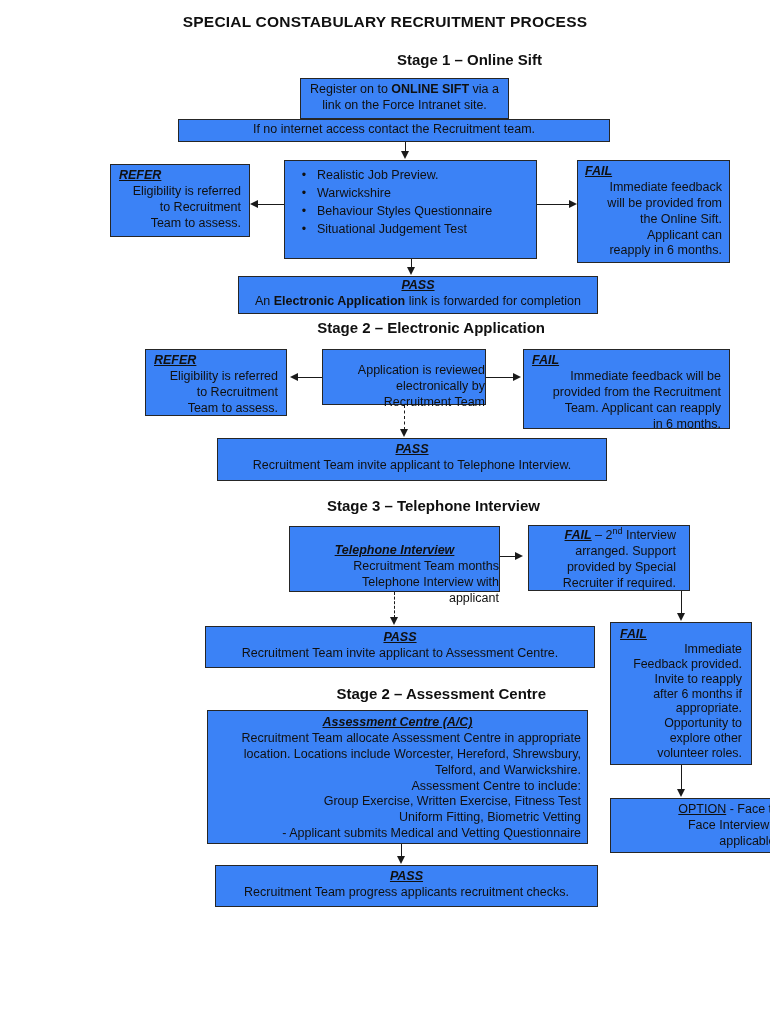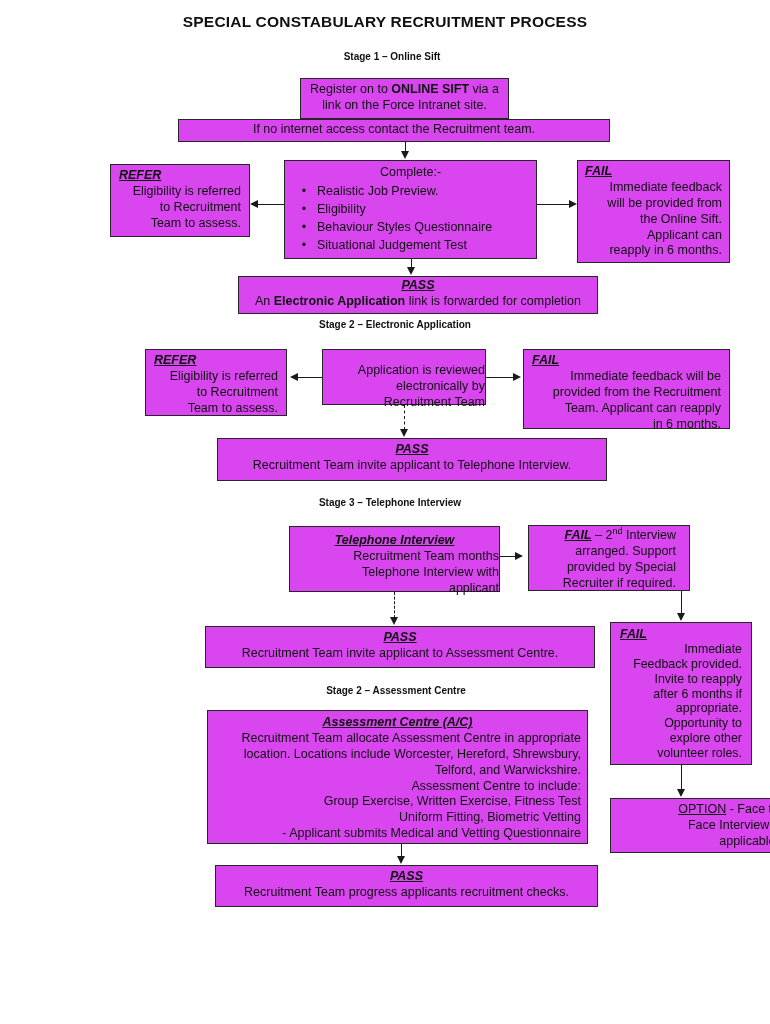--- a/index.html
+++ b/index.html
@@ -1,26 +1,26 @@
 <!DOCTYPE html>
 <html><head>
 <meta charset="utf-8">
 <style>
   html,body{margin:0;padding:0;background:#ffffff;}
   .canvas{position:relative;width:770px;height:1024px;background:#ffffff;
           font-family:"Liberation Sans",sans-serif;color:#101010;overflow:hidden;}
-  .box{position:absolute;box-sizing:border-box;background:#d946ef;border:1.5px solid #262626;
+  .box{position:absolute;box-sizing:border-box;background:#3b82f6;border:1.5px solid #262626;
        font-size:12.5px;line-height:1.27;}
   .center{text-align:center;}
   .preline{white-space:pre-line;text-align:right;}
   .lbl{font-weight:bold;text-decoration:underline;font-style:italic;}
   .ulbl{text-decoration:underline;}
   .title{position:absolute;left:0;width:770px;text-align:center;font-weight:bold;
          font-size:15.5px;letter-spacing:.2px;}
-  .heading{position:absolute;font-weight:bold;font-size:10px;text-align:center;}
+  .heading{position:absolute;font-weight:bold;font-size:15px;text-align:right;}
   .vline{position:absolute;width:0;border-left:1.4px solid #1a1a1a;}
   .vline.dashed{border-left:1.2px dashed #1a1a1a;}
   .hline{position:absolute;height:0;border-top:1.4px solid #1a1a1a;}
   .ah{position:absolute;width:0;height:0;}
   .ah.down{border-left:4.5px solid transparent;border-right:4.5px solid transparent;border-top:8px solid #1a1a1a;}
   .ah.left{border-top:4.5px solid transparent;border-bottom:4.5px solid transparent;border-right:8px solid #1a1a1a;}
   .ah.right{border-top:4.5px solid transparent;border-bottom:4.5px solid transparent;border-left:8px solid #1a1a1a;}
   .bullets{margin-top:3px;}
   .brow{display:flex;margin-top:2px;}
   .bglyph{flex:0 0 26px;width:26px;text-align:center;}
@@ -43,29 +43,28 @@
   <div class="ah down" style="left:401px;top:151px"></div>
 
   <div class="box" style="left:110px;top:164px;width:140px;height:73px;padding:3px 8px">
     <div class="lbl">REFER</div>
     <div class="preline">Eligibility is referred
 to Recruitment
 Team to assess.</div>
   </div>
 
   <div class="box" style="left:284px;top:160px;width:253px;height:99px;padding:4px 6px">
-    <div class="center">Complete:-</div>
     <div class="bullets">
       <div class="brow">
           <span class="bglyph">•</span>
           <span>Realistic Job Preview.</span>
         </div>
       <div class="brow">
           <span class="bglyph">•</span>
-          <span>Eligibility</span>
+          <span>Warwickshire</span>
         </div>
       <div class="brow">
           <span class="bglyph">•</span>
           <span>Behaviour Styles Questionnaire</span>
         </div>
       <div class="brow">
           <span class="bglyph">•</span>
           <span>Situational Judgement Test</span>
         </div>
     </div>
@@ -122,21 +121,21 @@
   <div class="vline dashed" style="left:404px;top:405px;height:25px"></div>
   <div class="ah down" style="left:400px;top:429px"></div>
 
   <div class="box center" style="left:217px;top:438px;width:390px;height:43px;padding-top:3px">
     <div><span class="lbl">PASS</span></div>
     <div>Recruitment Team invite applicant to Telephone Interview.</div>
   </div>
 
   <div class="heading" style="left:240px;top:497px;width:300px">Stage 3 – Telephone Interview</div>
 
-  <div class="box center" style="left:289px;top:526px;width:211px;height:66px;padding-top:6px">
+  <div class="box center" style="left:289px;top:526px;width:211px;height:66px;padding-top:16px">
     <div class="lbl">Telephone Interview</div>
     <div class="preline">Recruitment Team months
 Telephone Interview with
 applicant</div>
   </div>
 
   <div class="box center preline" style="left:528px;top:525px;width:162px;height:66px;padding:2px 13px"><span class="lbl">FAIL</span><span> – 2</span><sup>nd</sup><span> Interview
 arranged. Support
 provided by Special
 Recruiter if required.</span></div>

